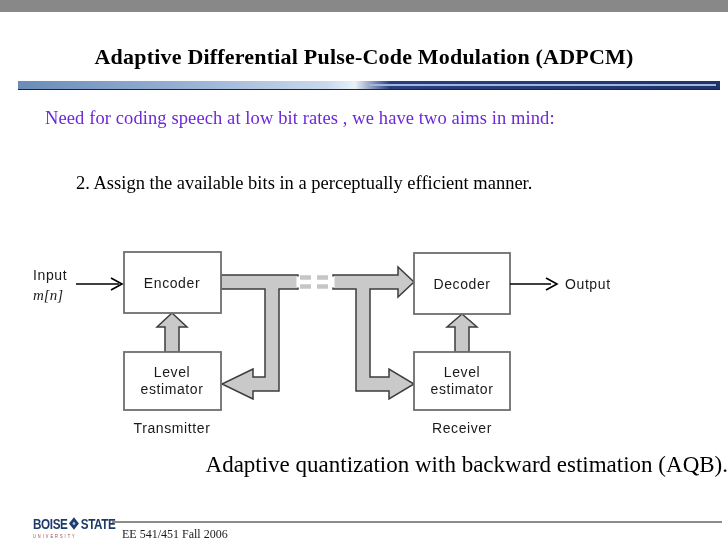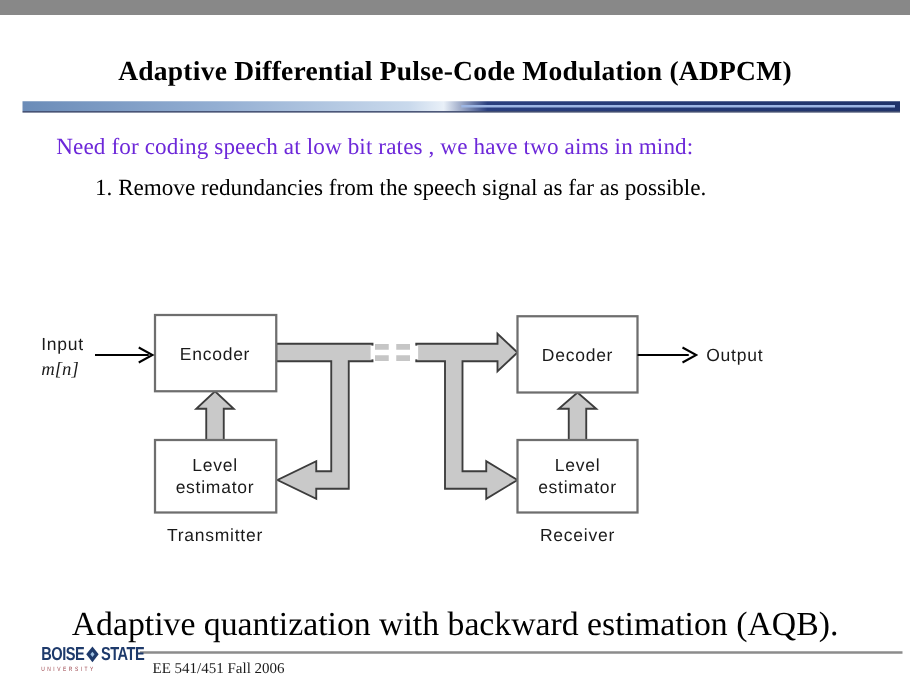--- a/index.html
+++ b/index.html
@@ -28,22 +28,22 @@
   .diagram{position:absolute;top:230px;left:0;}
   .dg-label{
     font-family:"Liberation Sans","DejaVu Sans",sans-serif;
     font-size:14px;fill:#1a1a1a;letter-spacing:0.6px;
   }
   .dg-signal{
     font-family:"Liberation Serif","DejaVu Serif",serif;
     font-style:italic;font-size:15px;fill:#1a1a1a;
   }
   .caption{
-    position:absolute;top:472px;left:0;width:728px;text-align:center;
-    font-size:27px;color:#000;
+    position:absolute;top:440px;left:0;width:728px;text-align:right;
+    font-size:23px;color:#000;
   }
   .footer-rule{
     position:absolute;top:509px;left:112px;width:610px;height:2px;background:#8c8c8c;
   }
   .logo{
     position:absolute;top:504px;left:33px;width:100px;
     transform:scaleX(0.78);transform-origin:left top;
     font-family:"Liberation Sans","DejaVu Sans",sans-serif;
   }
   .logo-main{display:flex;align-items:center;gap:2px;}
@@ -71,21 +71,21 @@
 
 <div class="slide">
 
   <div class="title">Adaptive Differential Pulse-Code Modulation (ADPCM)</div>
 
   <div class="divider">
     <div class="stripe"></div>
   </div>
 
   <div class="intro">Need for coding speech at low bit rates , we have two aims in mind:</div>
-  <div class="point1">1. Remove redundancies from the speech signal as far as possible.</div>
+  <div class="point2">2. Assign the available bits in a perceptually efficient manner.</div>
 
   <svg class="diagram" width="660" height="200" viewBox="0 0 660 200">
 
     <path d="M221,33 H298 V47 H279 V149 H253 V157 L222,142 L253,127 V135 H265 V47 H221 Z" fill="#c9c9c9" stroke="#3d3d3d" stroke-width="1.5" stroke-linejoin="miter"></path>
 
     <path d="M333,33 H398 V25 L414,40 L398,55 V47 H370 V135 H389 V127 L414,142 L389,157 V149 H356 V47 H333 Z" fill="#c9c9c9" stroke="#3d3d3d" stroke-width="1.5" stroke-linejoin="miter"></path>
 
     <rect x="296.5" y="34.5" width="3.5" height="11" fill="#ffffff"></rect>
     <rect x="331" y="34.5" width="3.5" height="11" fill="#ffffff"></rect>
 

